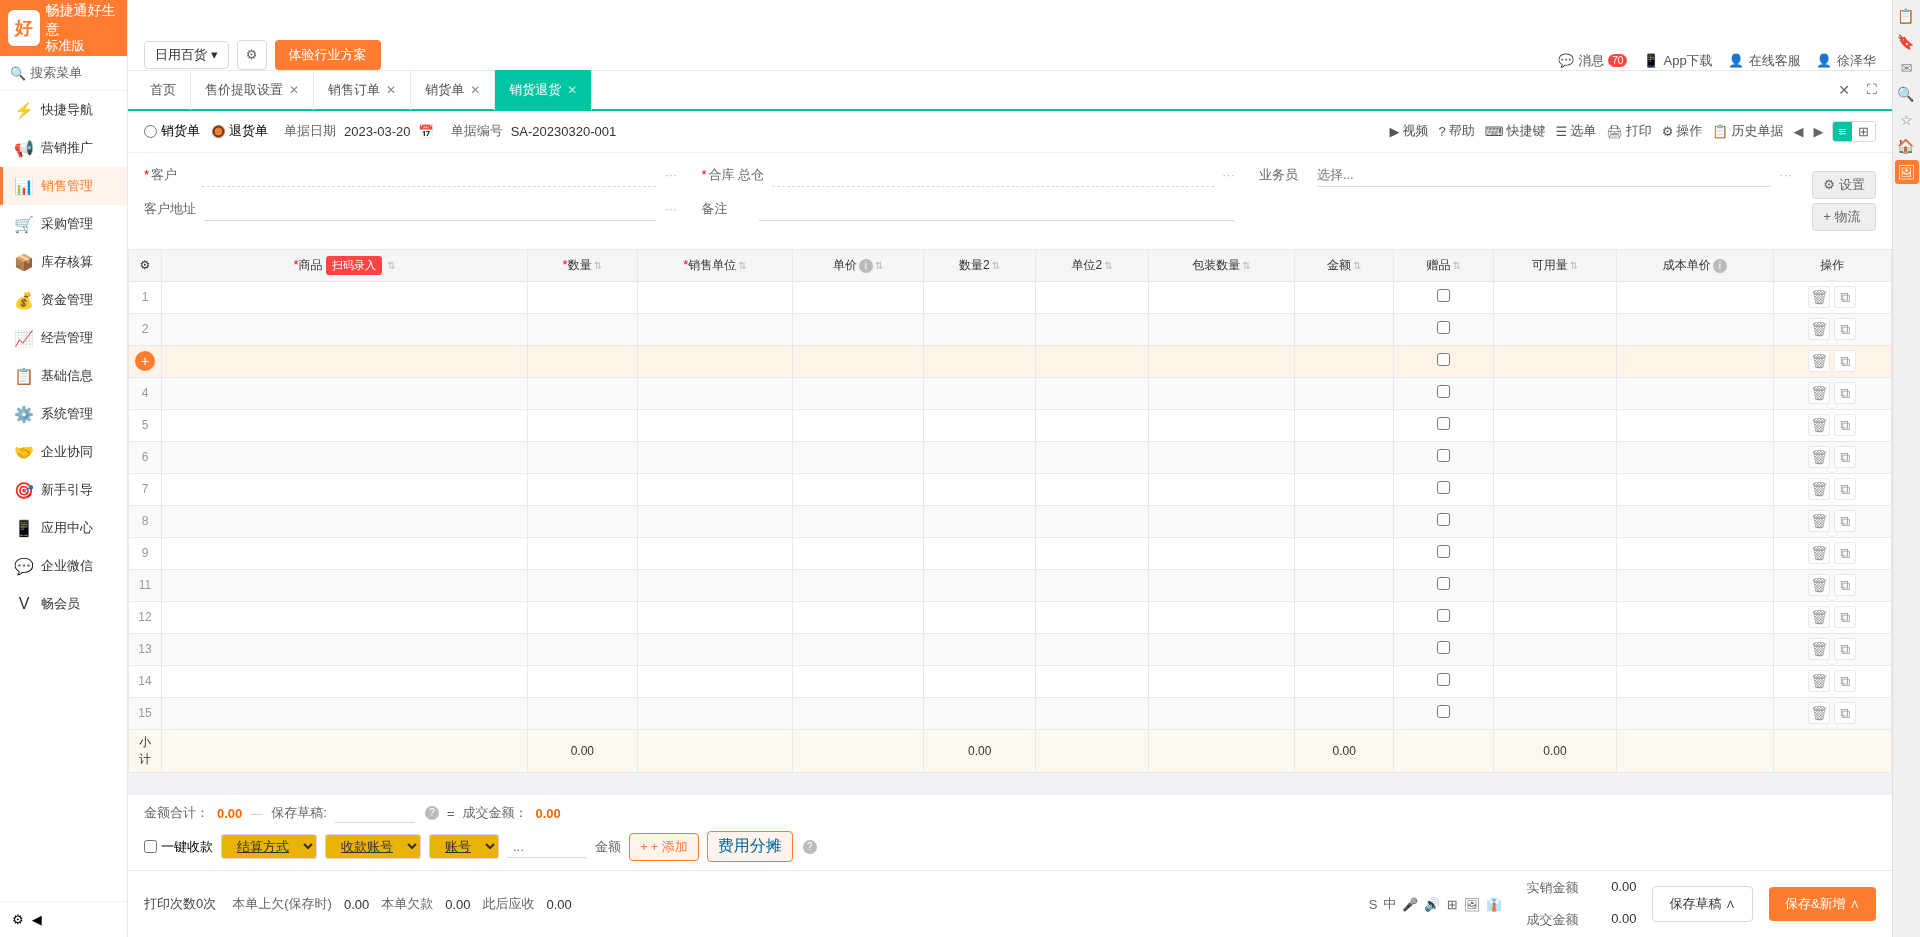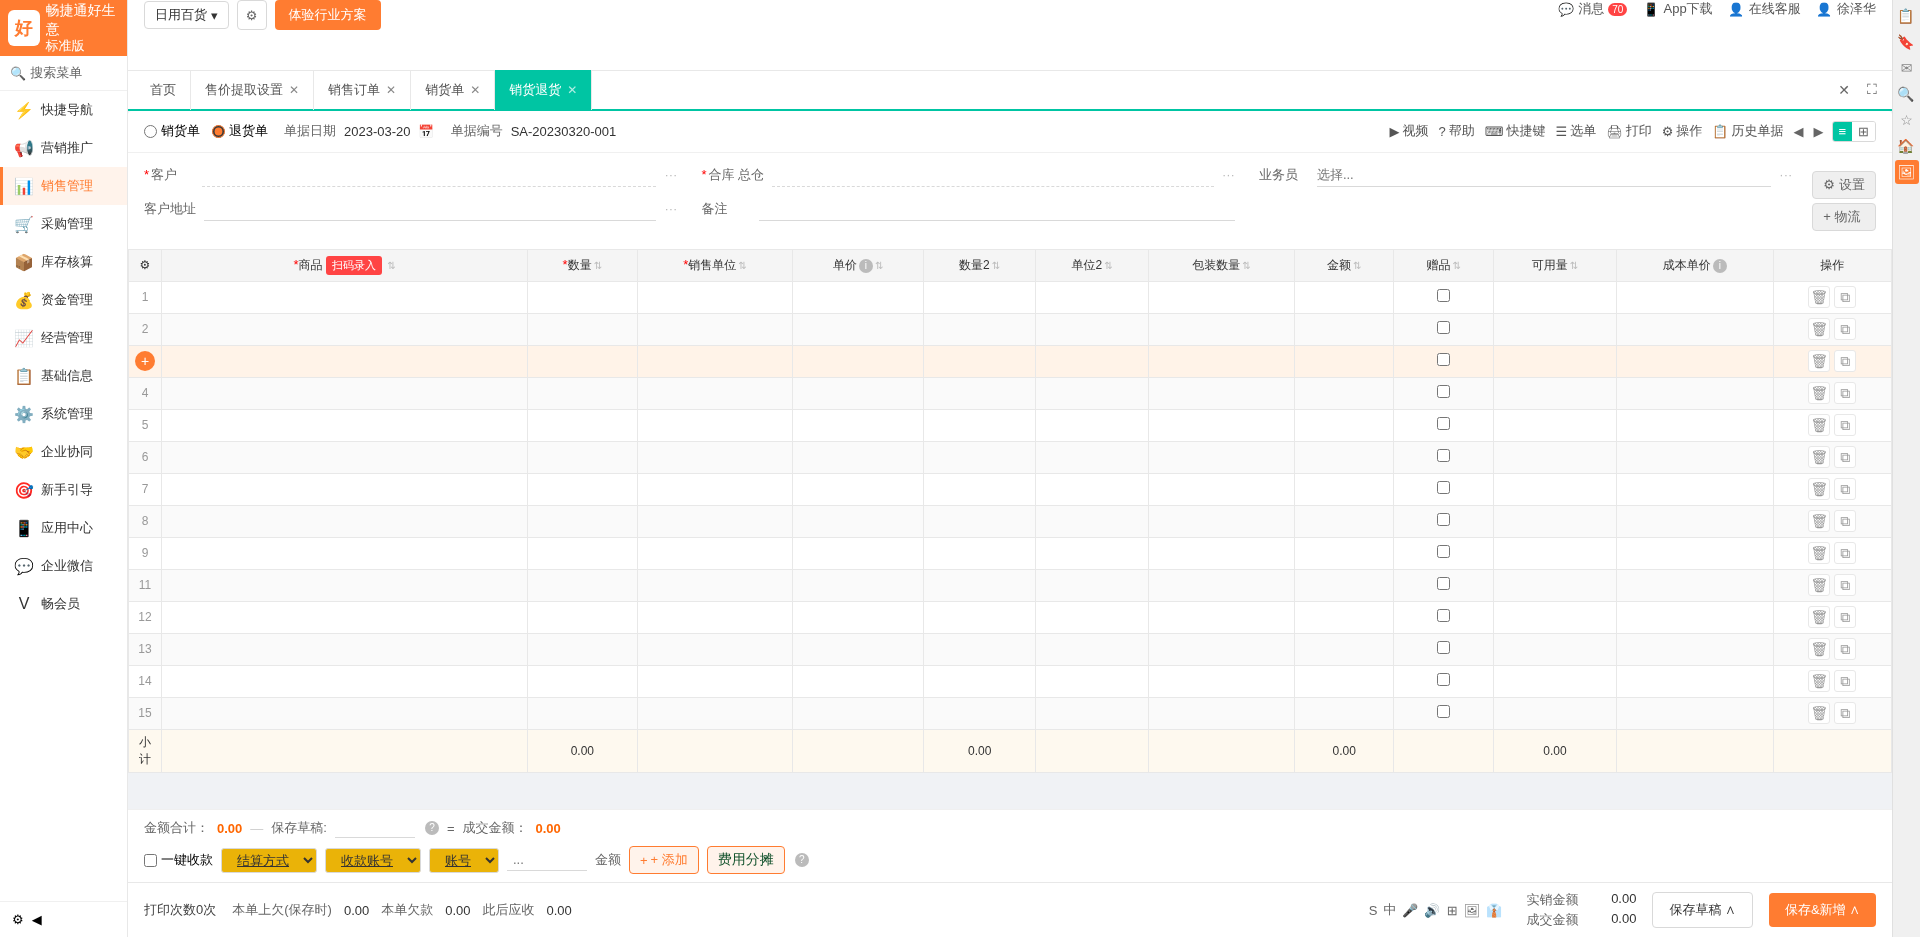--- a/index.html
+++ b/index.html
@@ -14,21 +14,21 @@
     .sidebar-search { display: flex; align-items: center; padding: 8px 10px; border-bottom: 1px solid #f0f0f0; cursor: pointer; color: #666; gap: 4px; }
     .sidebar-nav-item { display: flex; align-items: center; padding: 10px 12px; cursor: pointer; color: #333; gap: 8px; border-left: 3px solid transparent; }
     .sidebar-nav-item.active { background: #fff3eb; color: #ff7c31; border-left-color: #ff7c31; }
     .sidebar-nav-item .nav-icon { width: 18px; height: 18px; display: flex; align-items: center; justify-content: center; font-size: 16px; flex-shrink: 0; }
     .sidebar-bottom { margin-top: auto; display: flex; align-items: center; padding: 10px 12px; border-top: 1px solid #f0f0f0; gap: 8px; cursor: pointer; }
 
     
     .main { flex: 1; display: flex; flex-direction: column; overflow: hidden; }
 
     
-    .topbar { background: #fff; height: 72px; display: flex; align-items: flex-start; padding: 0 16px; border-bottom: 1px solid #e8e8e8; gap: 12px; }
+    .topbar { background: #fff; height: 72px; display: flex; align-items: flex-end; padding: 0 16px; border-bottom: 1px solid #e8e8e8; gap: 12px; }
     .topbar-left { display: flex; align-items: center; gap: 8px; flex: 1; }
     .topbar-select { display: flex; align-items: center; gap: 4px; border: 1px solid #d9d9d9; border-radius: 4px; padding: 4px 10px; cursor: pointer; color: #333; }
     .topbar-settings-btn { width: 30px; height: 30px; display: flex; align-items: center; justify-content: center; border: 1px solid #d9d9d9; border-radius: 4px; cursor: pointer; color: #666; }
     .topbar-trial-btn { background: #ff7c31; color: #fff; border: none; border-radius: 4px; padding: 6px 14px; cursor: pointer; font-size: 13px; }
     .topbar-right { display: flex; align-items: center; gap: 16px; }
     .topbar-right-item { display: flex; align-items: center; gap: 4px; cursor: pointer; color: #555; }
     .badge-count { background: #ff4444; color: #fff; font-size: 10px; padding: 1px 4px; border-radius: 8px; }
 
     
     .tabbar { background: #fff; display: flex; align-items: center; border-bottom: 2px solid #00c5a3; height: 40px; padding: 0 8px; }
@@ -85,26 +85,26 @@
     .footer-total-label { color: #666; }
     .footer-total-value { color: #f60; font-weight: bold; }
     .footer-separator { color: #ccc; }
     .footer-eq { color: #666; }
     .footer-payment { display: flex; align-items: center; gap: 8px; }
     .footer-checkbox { display: flex; align-items: center; gap: 4px; }
     .footer-select { border: 1px solid #d9d9d9; border-radius: 3px; padding: 3px 11px; color: #333; background: #eab308; cursor: pointer; text-decoration: underline; }
     .footer-input { border: none; border-bottom: 1px solid #d9d9d9; padding: 3px 6px; width: 80px; outline: none; }
     .footer-btn { display: flex; align-items: center; gap: 3px; border: 1px solid #d9d9d9; border-radius: 4px; padding: 4px 10px; cursor: pointer; background: #fff; color: #666; font-size: 12px; }
     .footer-btn.orange { background: #fff3eb; border-color: #ff7c31; color: #ff7c31; }
-    .footer-fee-btn { background: #fff3eb; border: 1px solid #ff7c31; color: #14532d; border-radius: 4px; padding: 4px 10px; cursor: pointer; font-size: 14px; }
+    .footer-fee-btn { background: #fff3eb; border: 1px solid #ff7c31; color: #0369a1; border-radius: 4px; padding: 4px 10px; cursor: pointer; font-size: 16px; }
 
     
     .bottom-bar { background: #fff; border-top: 1px solid #e8e8e8; padding: 8px 16px; display: flex; align-items: center; gap: 16px; }
     .bottom-info { display: flex; align-items: center; gap: 6px; color: #404040; font-size: 12px; }
-    .right-summary { display: flex; flex-direction: column; gap: 2px; align-items: flex-end; }
+    .right-summary { display: flex; flex-direction: column; gap: 14px; align-items: flex-end; }
     .summary-row { display: flex; gap: 8px; font-size: 12px; }
     .summary-label { color: #666; }
     .summary-value { color: #333; font-weight: 500; min-width: 50px; text-align: right; }
     .save-draft-btn { background: #fff; border: 1px solid #d9d9d9; border-radius: 4px; padding: 8px 16px; cursor: pointer; color: #333; font-size: 13px; display: flex; align-items: center; gap: 4px; }
     .save-new-btn { background: #ff7c31; border: none; border-radius: 4px; padding: 8px 16px; cursor: pointer; color: #fff; font-size: 13px; display: flex; align-items: center; gap: 4px; }
 
     
     .right-panel { width: 28px; background: #f0f0f0; display: flex; flex-direction: column; align-items: center; padding: 4px 0; gap: 2px; border-left: 1px solid #e0e0e0; }
     .rp-icon { width: 24px; height: 24px; display: flex; align-items: center; justify-content: center; cursor: pointer; color: #888; font-size: 14px; border-radius: 3px; }
     .rp-icon.active { background: #ff7c31; color: #fff; }

